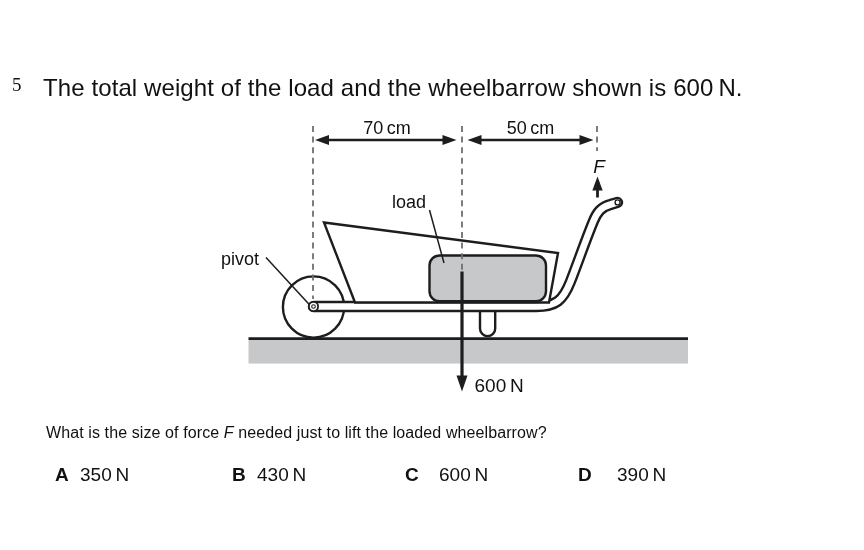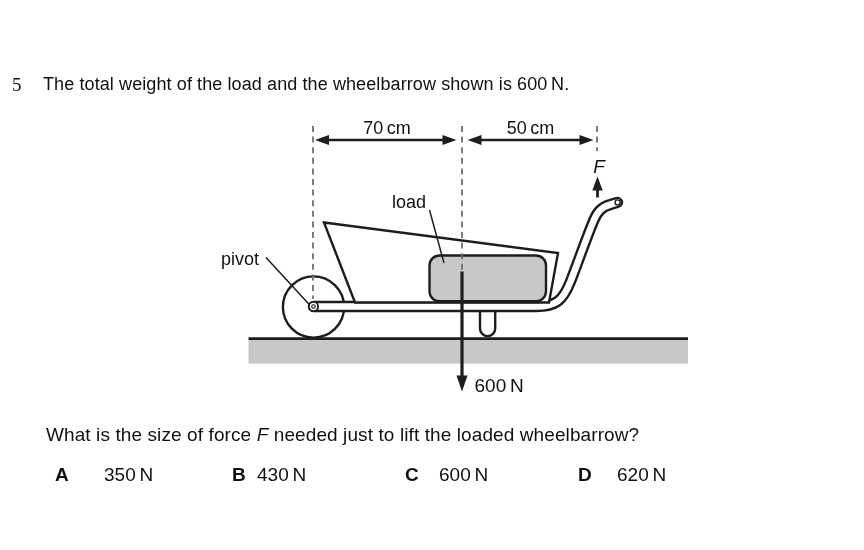--- a/index.html
+++ b/index.html
@@ -1,21 +1,21 @@
 <!DOCTYPE html>
 <html><head>
 <meta charset="utf-8">
 <style>
   html,body{margin:0;padding:0;background:#ffffff;}
   .page{position:relative;width:864px;height:550px;background:#ffffff;overflow:hidden;
         font-family:"Liberation Sans",sans-serif;color:#111;}
   .abs{position:absolute;white-space:nowrap;}
   .qnum{left:12px;top:74px;font-family:"Liberation Serif",serif;font-size:19px;}
-  .stem{left:43px;top:74px;font-size:18px;letter-spacing:.1px;}
-  .prompt{left:46px;top:424px;font-size:19px;letter-spacing:.1px;}
+  .stem{left:43px;top:74px;font-size:24px;letter-spacing:.1px;}
+  .prompt{left:46px;top:424px;font-size:16px;letter-spacing:.1px;}
   .prompt .it{font-style:italic;}
   .optrow span{position:absolute;top:464px;font-size:19px;}
   .optletter{font-weight:bold;}
   svg.diagram{position:absolute;left:0;top:0;width:864px;height:550px;}
   .ink{stroke:#1d1d1d;}
   .dash{stroke:#6f6f6f;stroke-width:1.8;stroke-dasharray:6 4.6;fill:none;}
   .dtext{font-family:"Liberation Sans",sans-serif;font-size:18px;fill:#111;}
   .dtext-big{font-family:"Liberation Sans",sans-serif;font-size:19px;fill:#111;}
   .dtext-f{font-family:"Liberation Sans",sans-serif;font-size:19px;font-style:italic;fill:#111;}
 </style>
@@ -71,22 +71,22 @@
 
     <line x1="462" y1="271.5" x2="462" y2="377.5" class="ink" stroke-width="3.2"></line>
     <polygon points="462,391.5 456.5,375.5 467.5,375.5" fill="#1d1d1d"></polygon>
     <text x="474.5" y="391.5" class="dtext-big">600 N</text>
   </svg>
 
   <div class="abs prompt"><span>What is the size of force </span><span class="it">F</span><span> needed just to lift the loaded wheelbarrow?</span></div>
 
   <div class="optrow">
     <span class="optletter" style="left:55px">A</span>
-    <span style="left:104px">350 N</span>
+    <span style="left:80px">350 N</span>
     <span class="optletter" style="left:232px">B</span>
     <span style="left:257px">430 N</span>
     <span class="optletter" style="left:405px">C</span>
     <span style="left:439px">600 N</span>
     <span class="optletter" style="left:578px">D</span>
-    <span style="left:617px">620 N</span>
+    <span style="left:617px">390 N</span>
   </div>
 
 </div>
 
 </body></html>

